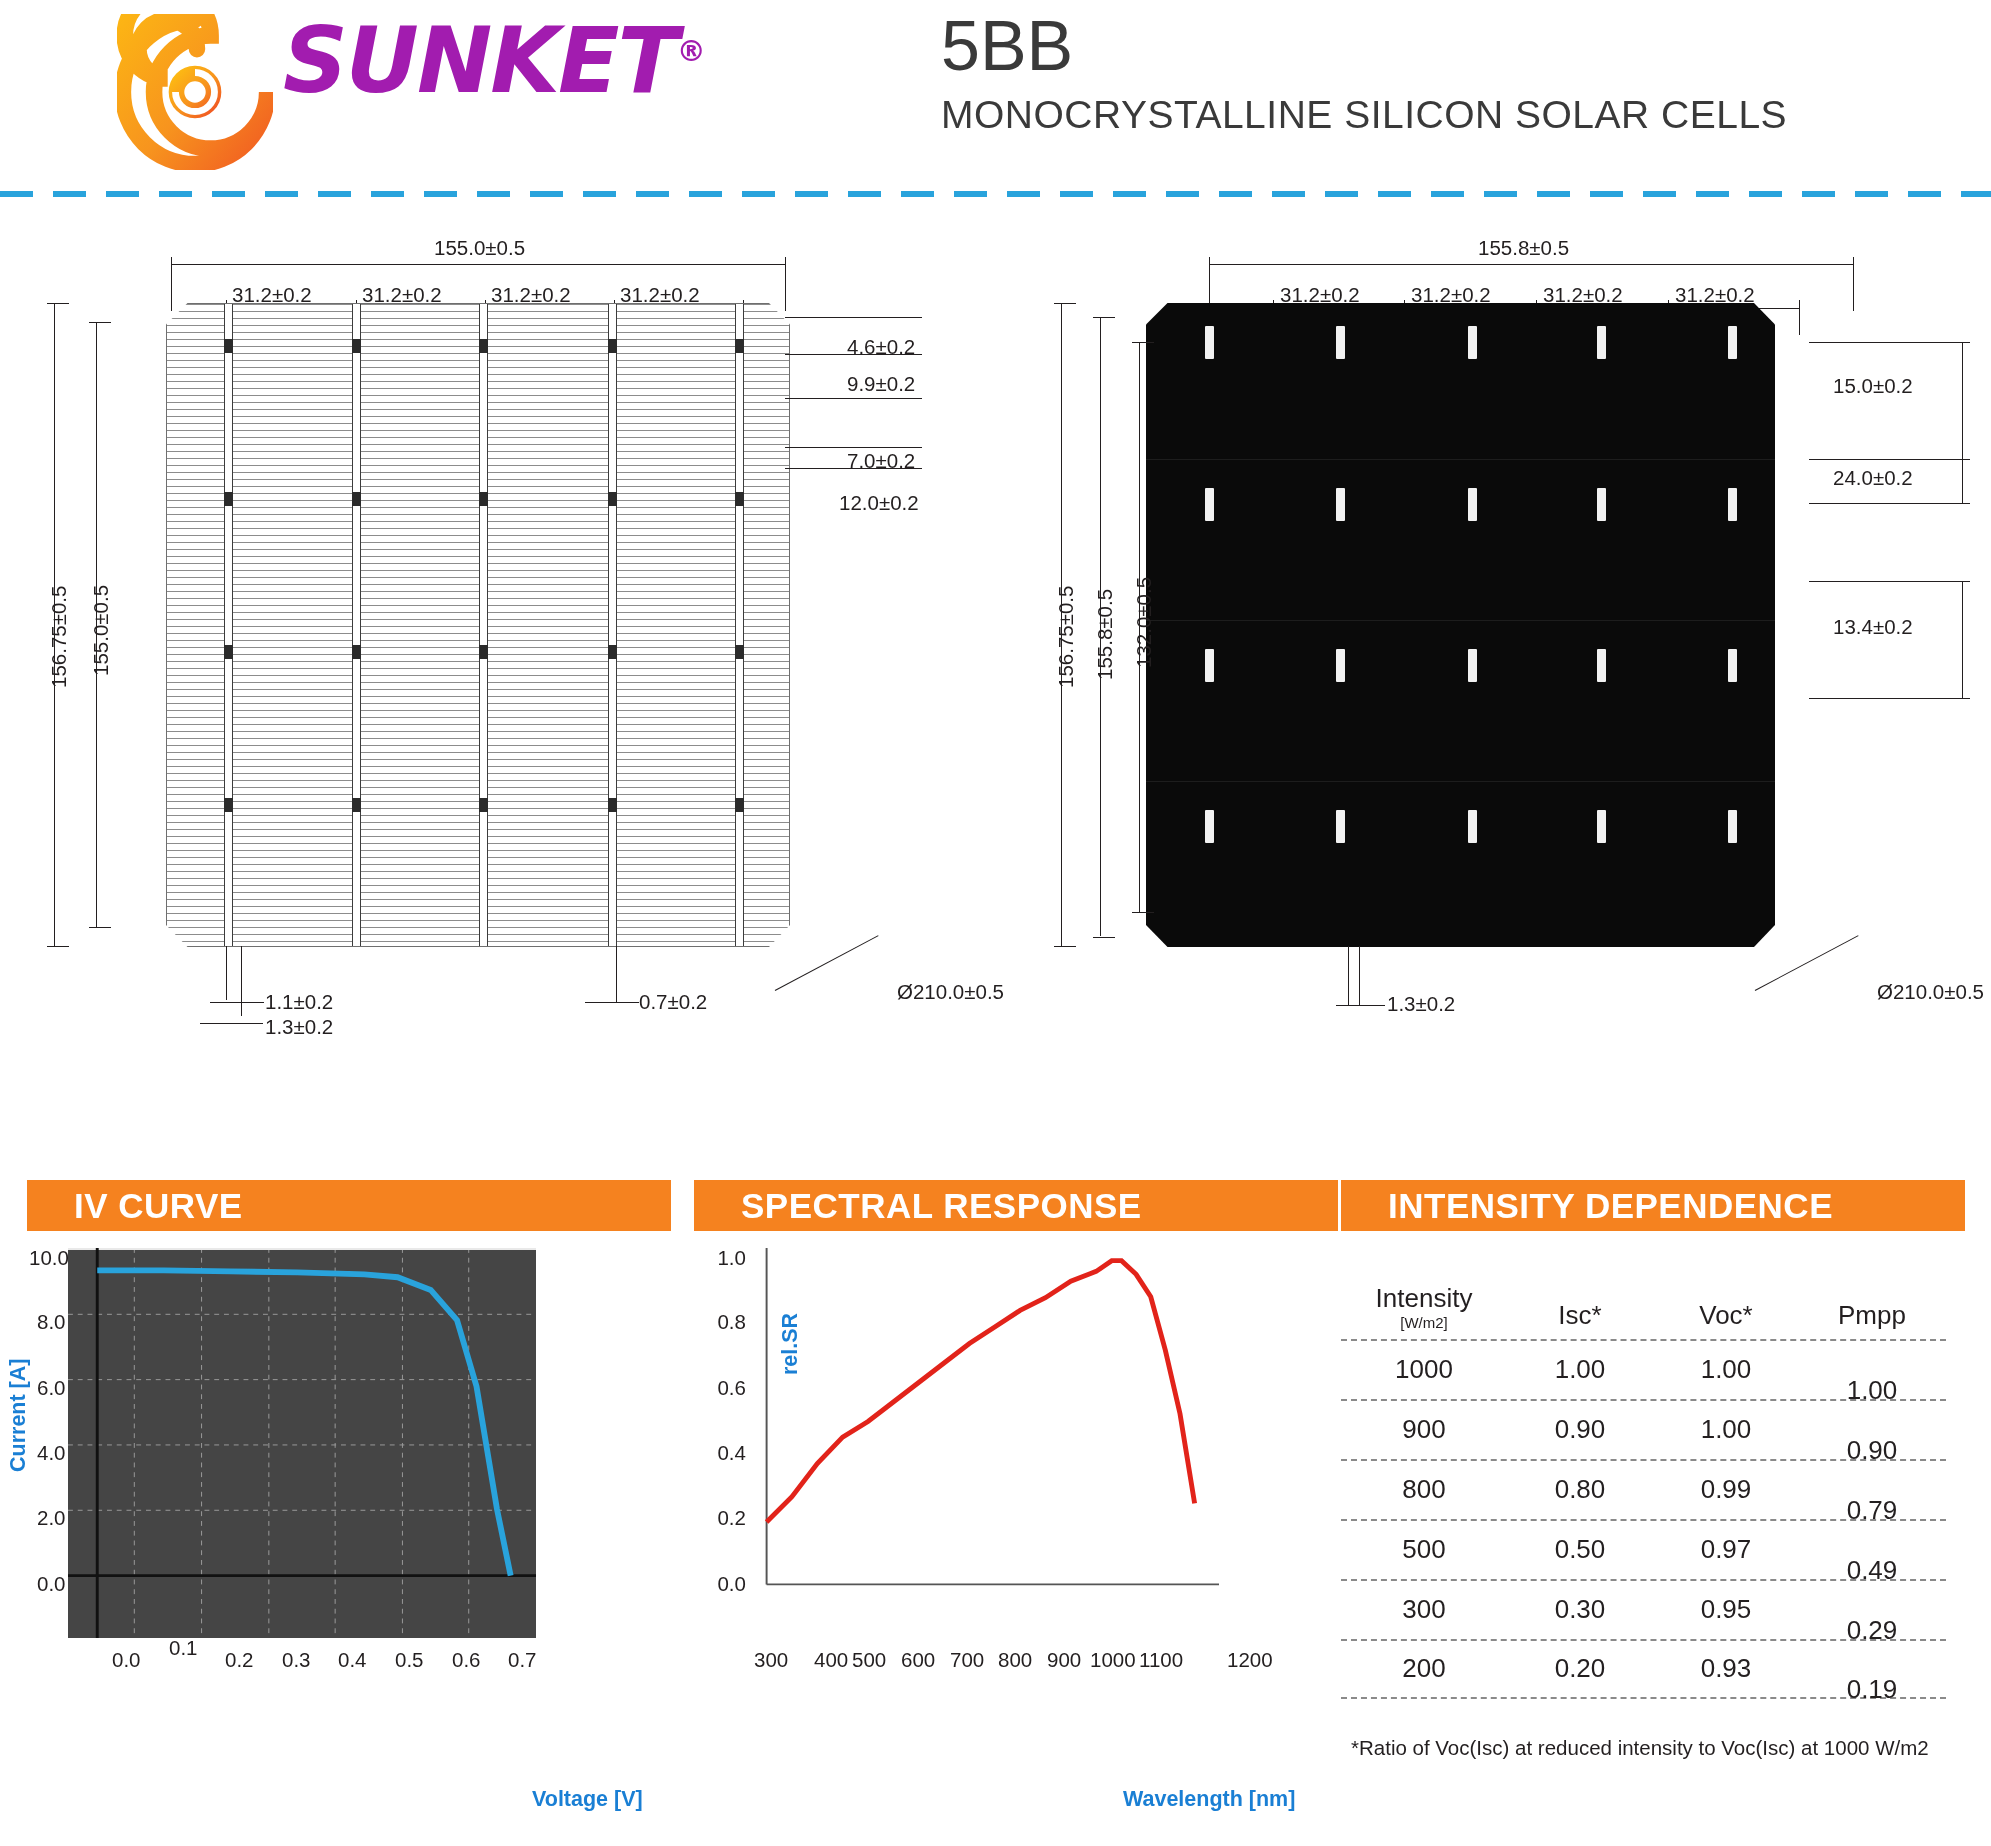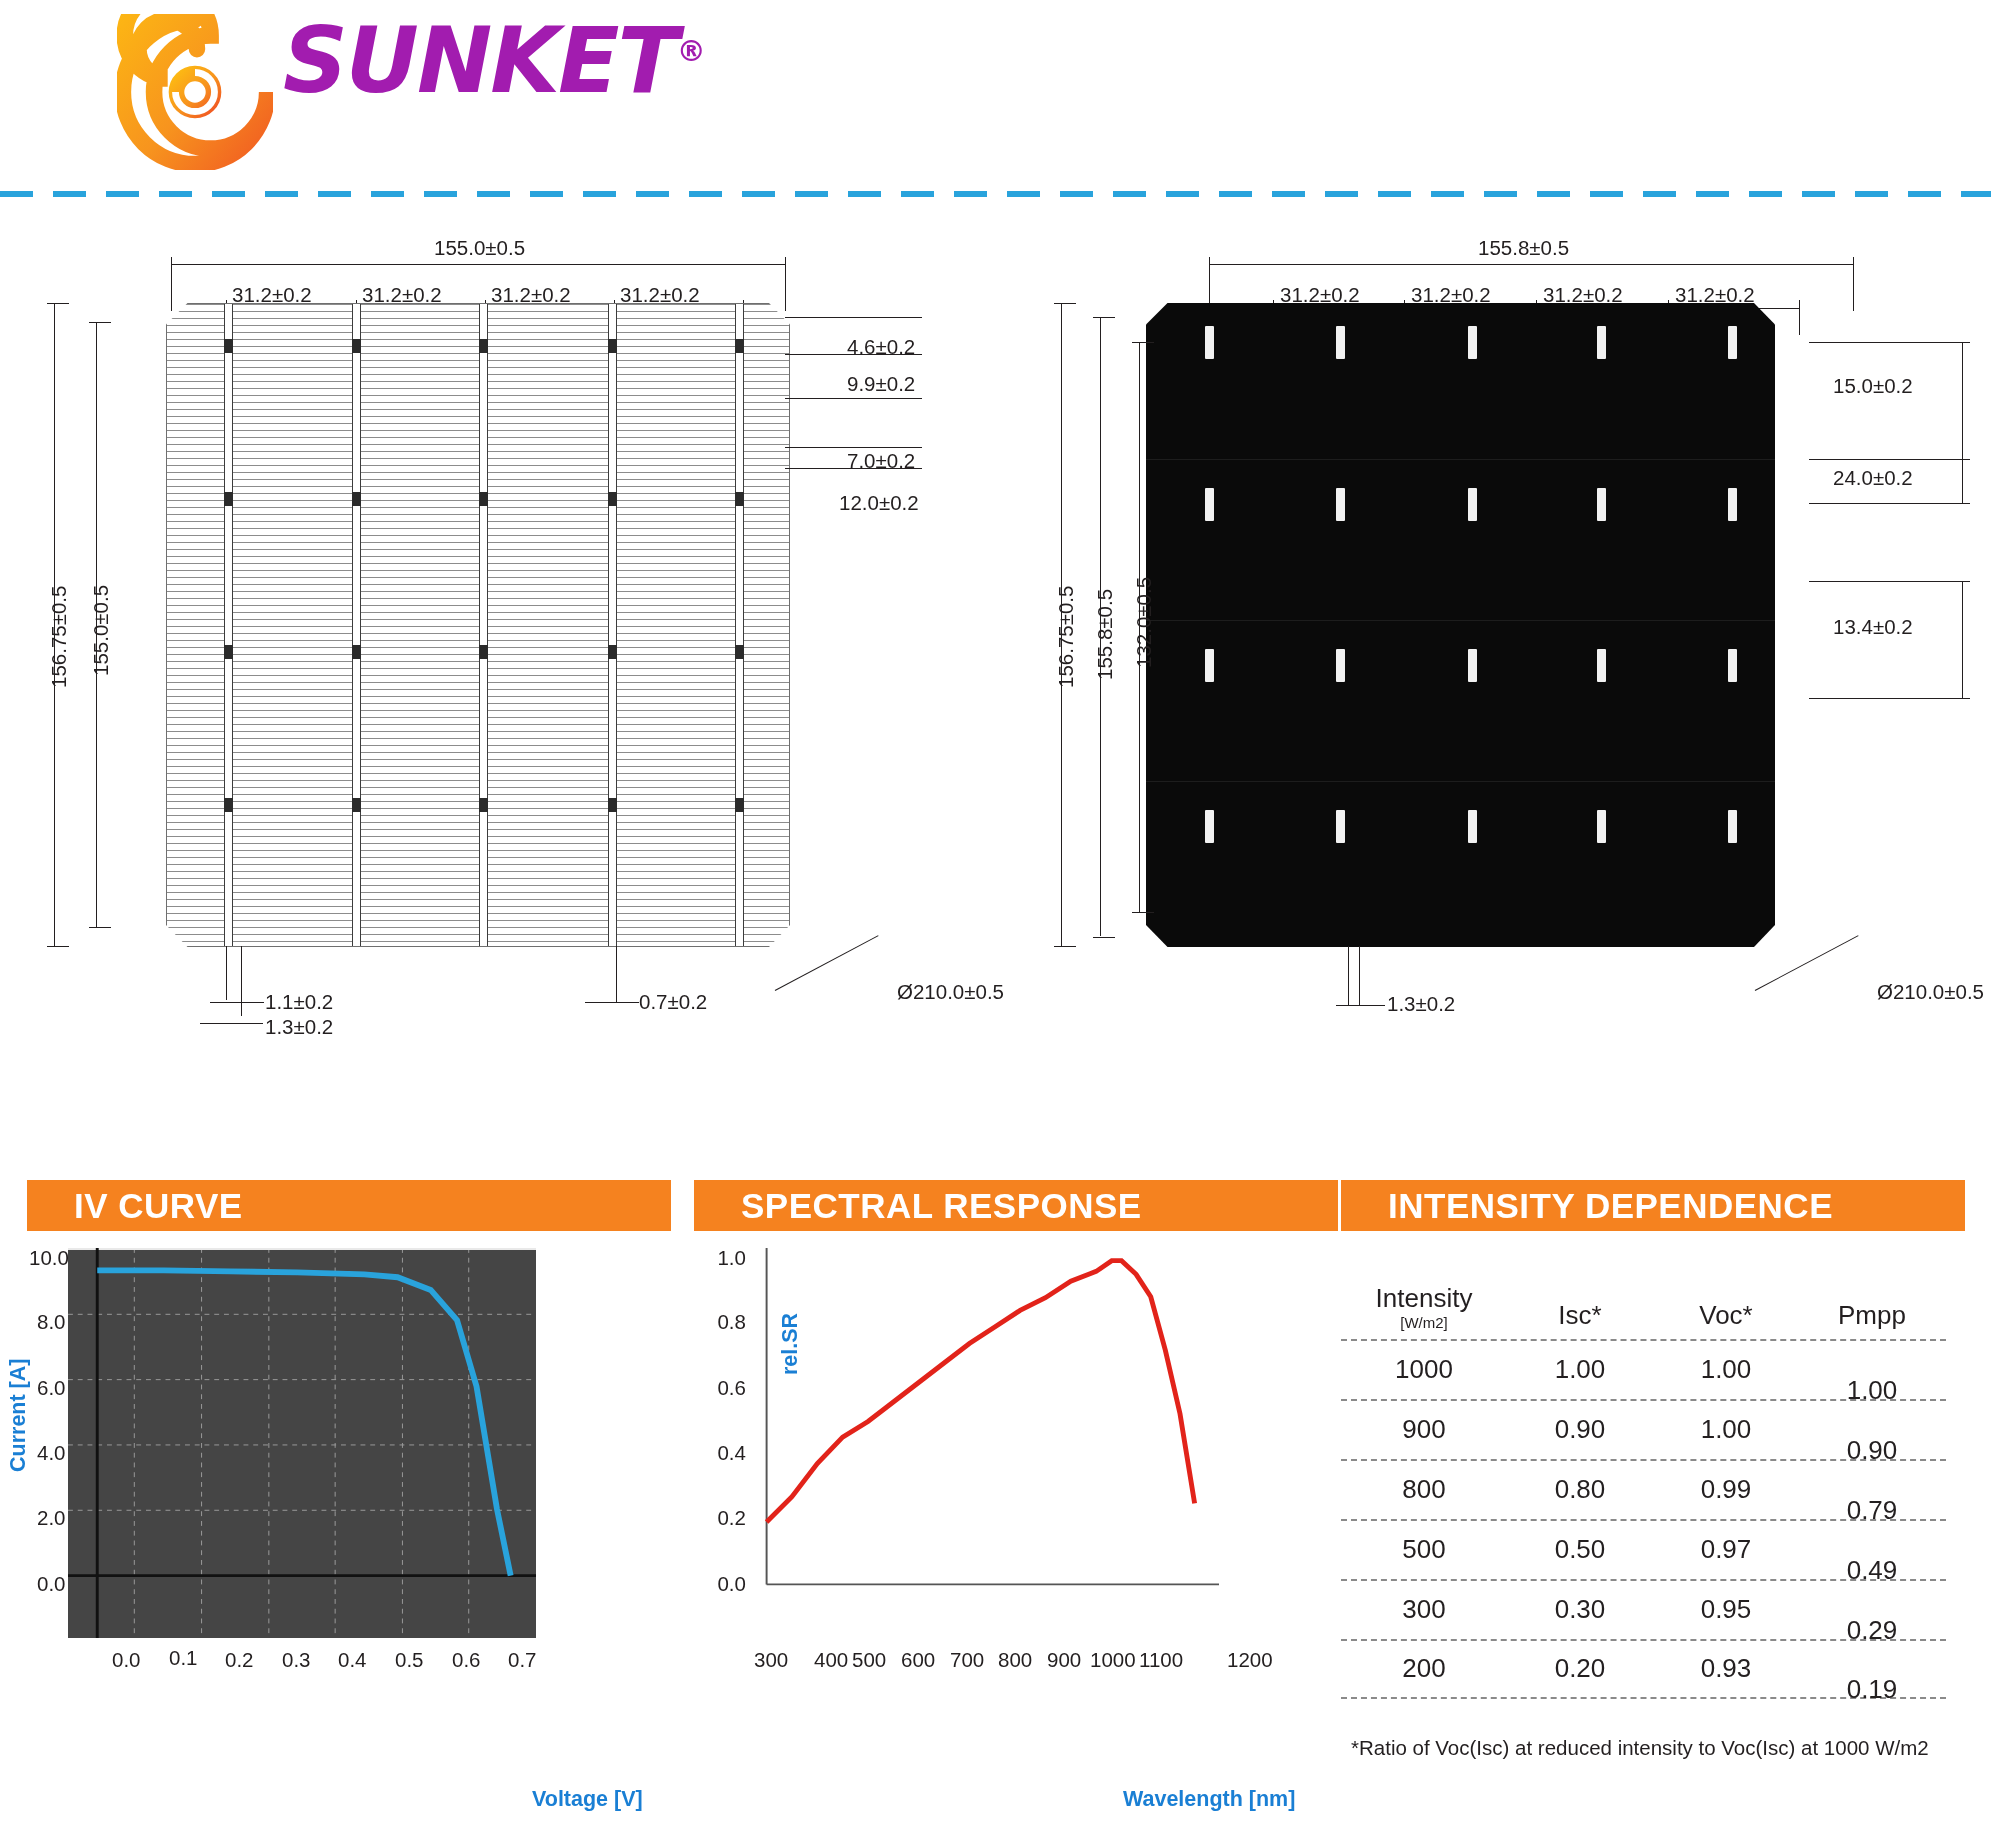--- a/index.html
+++ b/index.html
@@ -116,20 +116,24 @@
       <path d="M80 4 A76 76 0 1 1 79 4 Z" fill="none"></path>
       <path d="M80 6 a74 74 0 1 0 74 74 a58 58 0 1 1 -58 -58 a44 44 0 1 0 -44 44 a30 30 0 1 1 30 -30" fill="none" stroke="url(#g1)" stroke-width="17" stroke-linecap="round"></path>
       <circle cx="80" cy="80" r="19" fill="none" stroke="url(#g1)" stroke-width="16"></circle>
       <path d="M80 60 a20 20 0 1 1 -20 20" fill="none" stroke="#ffffff" stroke-width="7"></path>
     </svg>
     <div class="logo-text">
       <div class="logo-word"><span>SUNKET</span><span class="logo-reg">®</span></div>
     </div>
   </div>
 
+  <div class="title-block">
+    <div class="title-main">5BB</div>
+    <div class="title-sub">MONOCRYSTALLINE SILICON SOLAR CELLS</div>
+  </div>
 </div>
 <div class="dash-rule"></div>
 
 <div class="drawings">
 
   <div>
 
     <div class="line hline" style="left:171px; top:54px; width:614px;"></div>
     <div class="line vline" style="left:171px; top:47px; height:54px;"></div>
     <div class="line vline" style="left:785px; top:47px; height:54px;"></div>
@@ -296,21 +300,21 @@
     <div class="axis-label" style="left:532px; top:539px;">Voltage [V]</div>
 
     <div class="tick" style="left:29px; top:-2px;">10.0</div>
     <div class="tick" style="left:37px; top:62px;">8.0</div>
     <div class="tick" style="left:37px; top:128px;">6.0</div>
     <div class="tick" style="left:37px; top:193px;">4.0</div>
     <div class="tick" style="left:37px; top:258px;">2.0</div>
     <div class="tick" style="left:37px; top:324px;">0.0</div>
 
     <div class="tick" style="left:112px; top:400px;">0.0</div>
-    <div class="tick" style="left:169px; top:398px;">0.1</div>
+    <div class="tick" style="left:169px; top:388px;">0.1</div>
     <div class="tick" style="left:225px; top:400px;">0.2</div>
     <div class="tick" style="left:282px; top:400px;">0.3</div>
     <div class="tick" style="left:338px; top:400px;">0.4</div>
     <div class="tick" style="left:395px; top:400px;">0.5</div>
     <div class="tick" style="left:452px; top:400px;">0.6</div>
     <div class="tick" style="left:508px; top:400px;">0.7</div>
 
     <svg style="position:absolute; left:68px; top:0; width:468px; height:390px;" viewBox="0 0 480 400" preserveAspectRatio="none">
       <rect x="0" y="0" width="480" height="400" fill="#454545"></rect>
       <g stroke="#9b9b9b" stroke-width="1" stroke-dasharray="5,5">

